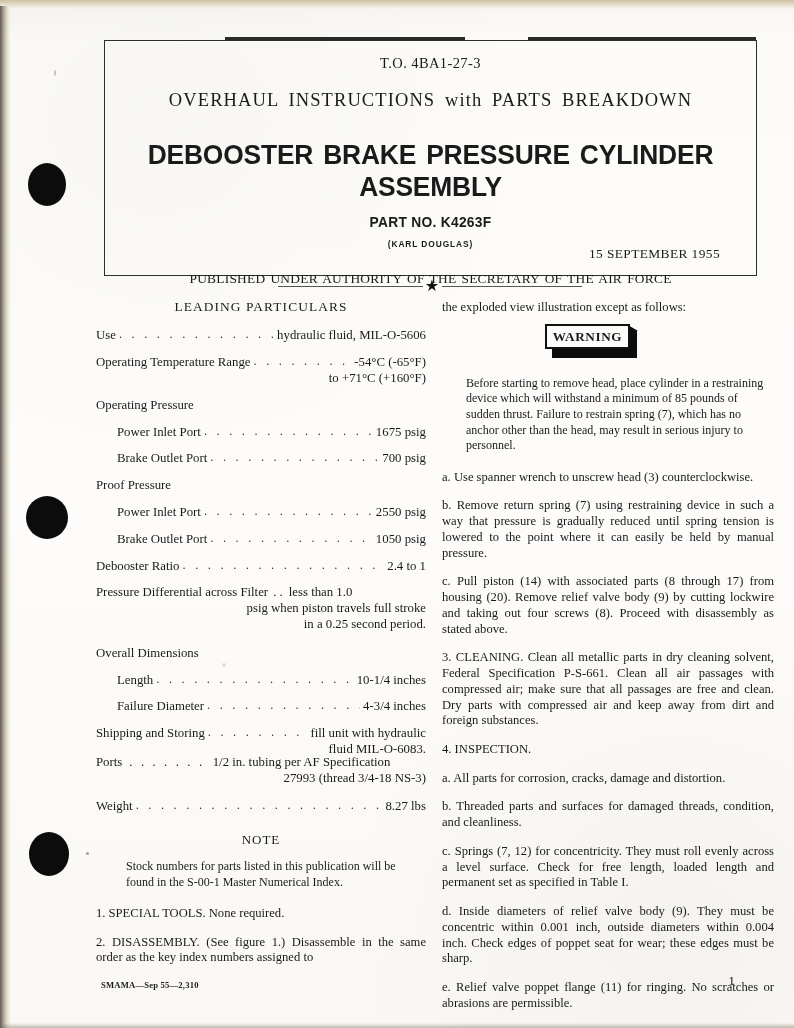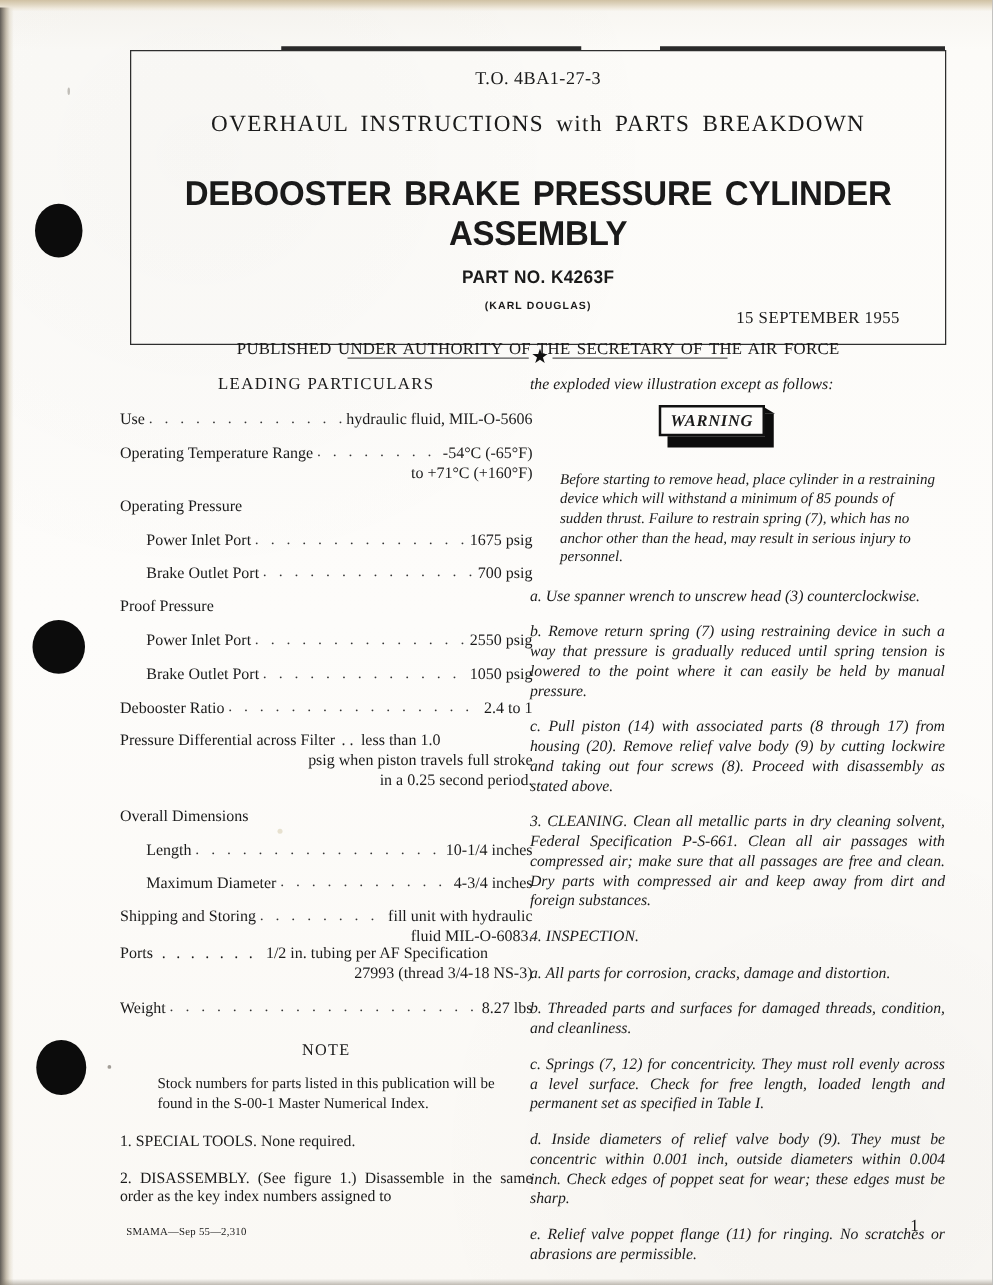--- a/index.html
+++ b/index.html
@@ -169,21 +169,21 @@
     width: 600px;
   }
   .col {
     position: absolute;
     top: 0;
     width: 330px;
     font-size: 12.6px;
     line-height: 1.0;
   }
   .col-left  { left: 0px; }
-  .col-right { left: 328px; width: 332px; font-style: italic; }
+  .col-right { left: 346px; width: 332px; }
 
   .col-heading {
     text-align: center;
     font-size: 13.4px;
     letter-spacing: 1.1px;
     margin-bottom: 16px;
   }
   .note-heading {
     text-align: center;
     font-size: 13px;
@@ -283,21 +283,21 @@
     line-height: 21px;
     letter-spacing: .6px;
   }
 
   
   #footer-left {
     position: absolute;
     left: 101px;
     top: 980px;
     font-family: "Liberation Serif","DejaVu Serif",serif;
-    font-weight: 400;
+    font-weight: 700;
     font-size: 8.6px;
     letter-spacing: .2px;
   }
   #footer-page {
     position: absolute;
     right: 59px;
     top: 973px;
     font-size: 13.5px;
   }
 </style>
@@ -395,21 +395,21 @@
       <div class="cont-line" style="margin-bottom:16px;">in a 0.25 second period.</div>
 
       <div class="group-label">Overall Dimensions</div>
 
       <div class="particular indent">
         <span class="pl">Length</span>
         <span class="leader"></span>
         <span class="pv">10-1/4 inches</span>
       </div>
       <div class="particular indent">
-        <span class="pl">Maximum Diameter</span>
+        <span class="pl">Failure Diameter</span>
         <span class="leader"></span>
         <span class="pv">4-3/4 inches</span>
       </div>
 
       <div class="particular" style="margin-bottom:2px;">
         <span class="pl">Shipping and Storing</span>
         <span class="leader"></span>
         <span class="pv">fill unit with hydraulic</span>
       </div>
       <div class="cont-line">fluid MIL-O-6083.</div>

